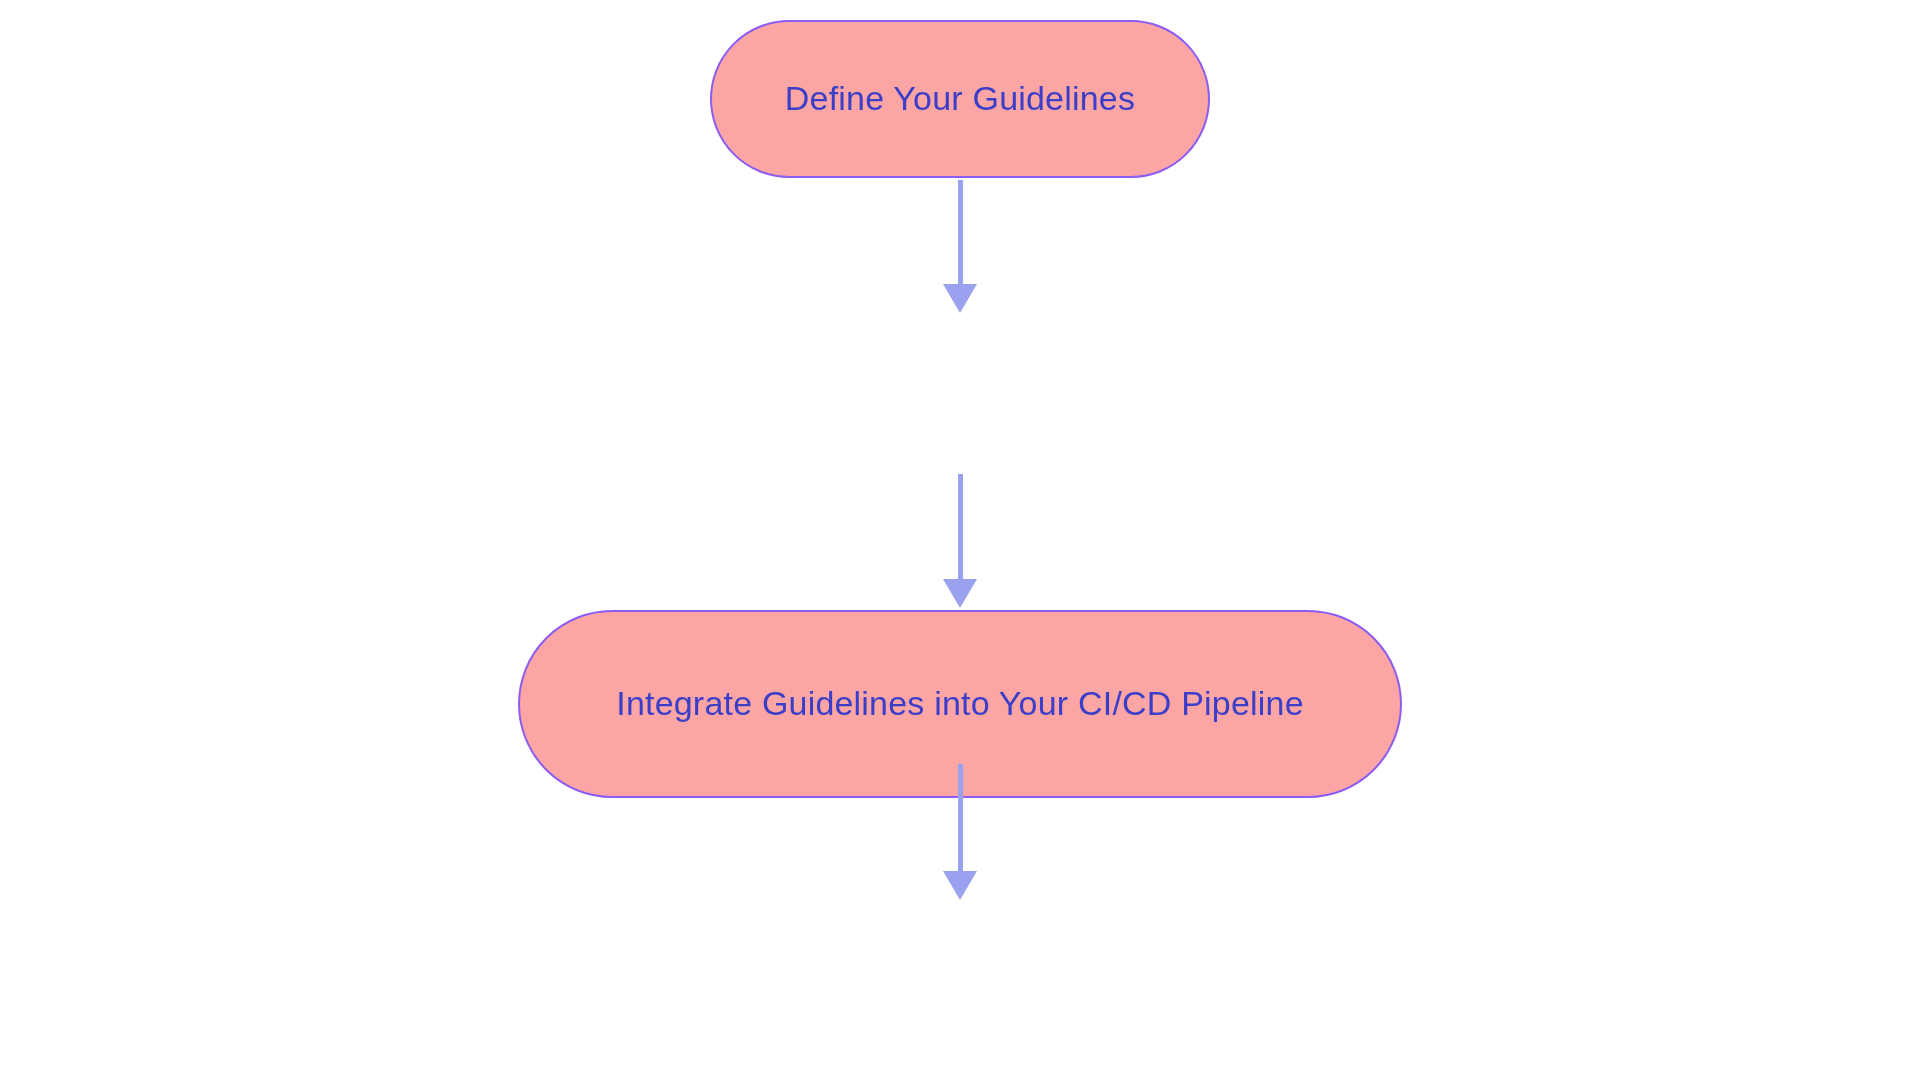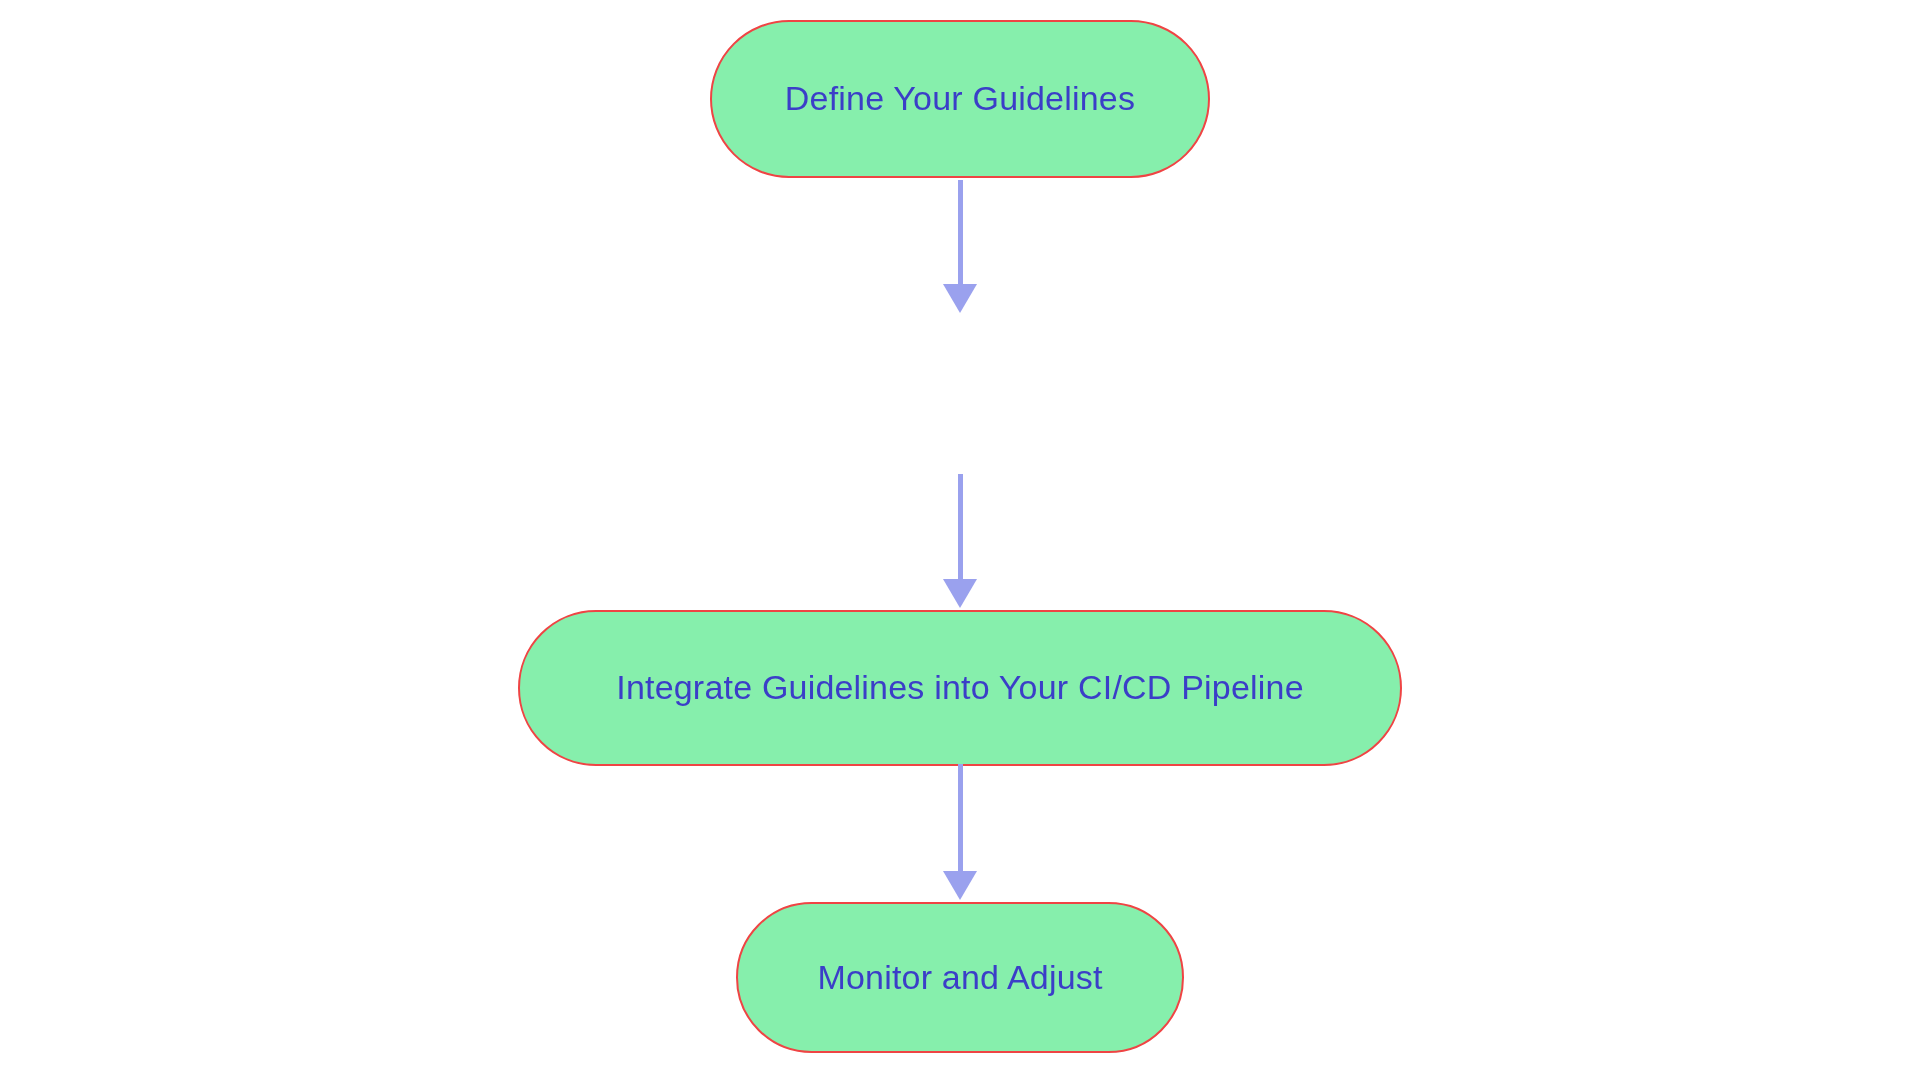--- a/index.html
+++ b/index.html
@@ -11,40 +11,40 @@
     position: relative;
     width: 1920px;
     height: 1083px;
     background: #ffffff;
     overflow: hidden;
     font-family: "Liberation Sans", "DejaVu Sans", sans-serif;
   }
   .node {
     position: absolute;
     box-sizing: border-box;
-    background: #86efac;
-    border: 2px solid #ef4444;
+    background: #fca5a5;
+    border: 2px solid #8b5cf6;
     border-radius: 999px;
     display: flex;
     align-items: center;
     justify-content: center;
     text-align: left;
   }
   .node-label {
     color: #3b3ec8;
     font-size: 34px;
     font-weight: 400;
     letter-spacing: 0.2px;
     white-space: nowrap;
     line-height: 1;
     padding-bottom: 2px;
   }
   .node1 { left: 710px; top: 20px;  width: 500px; height: 158px; }
   .node2 { left: 581px; top: 315px; width: 758px; height: 157px; }
-  .node3 { left: 518px; top: 610px; width: 884px; height: 156px; }
+  .node3 { left: 518px; top: 610px; width: 884px; height: 188px; }
   .node4 { left: 736px; top: 902px; width: 448px; height: 151px; }
 
   .arrow {
     position: absolute;
     left: 940px;
     width: 40px;
     display: flex;
     flex-direction: column;
     align-items: center;
   }
@@ -87,17 +87,14 @@
 
   <div class="node node3">
     <span class="node-label">Integrate Guidelines into Your CI/CD Pipeline</span>
   </div>
 
   <div class="arrow arrow3">
     <div class="arrow-line"></div>
     <div class="arrow-head"></div>
   </div>
 
-  <div class="node node4">
-    <span class="node-label">Monitor and Adjust</span>
-  </div>
 
 </div>
 
 </body></html>

